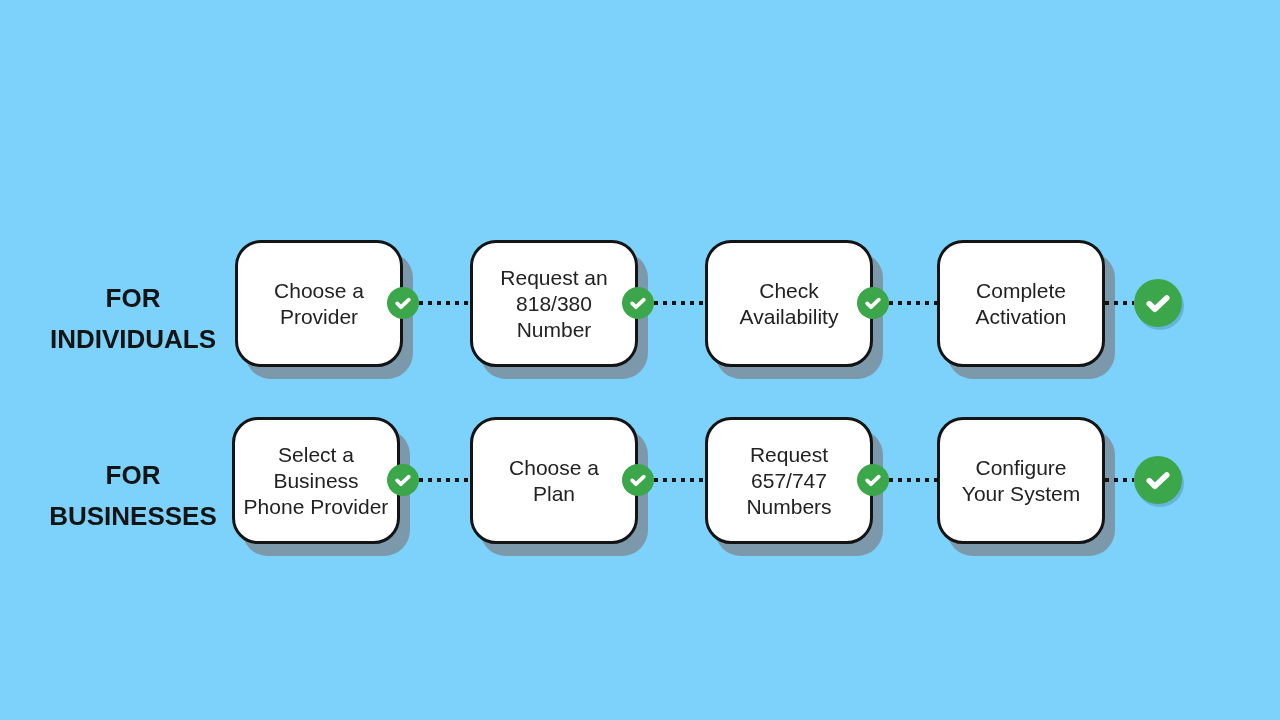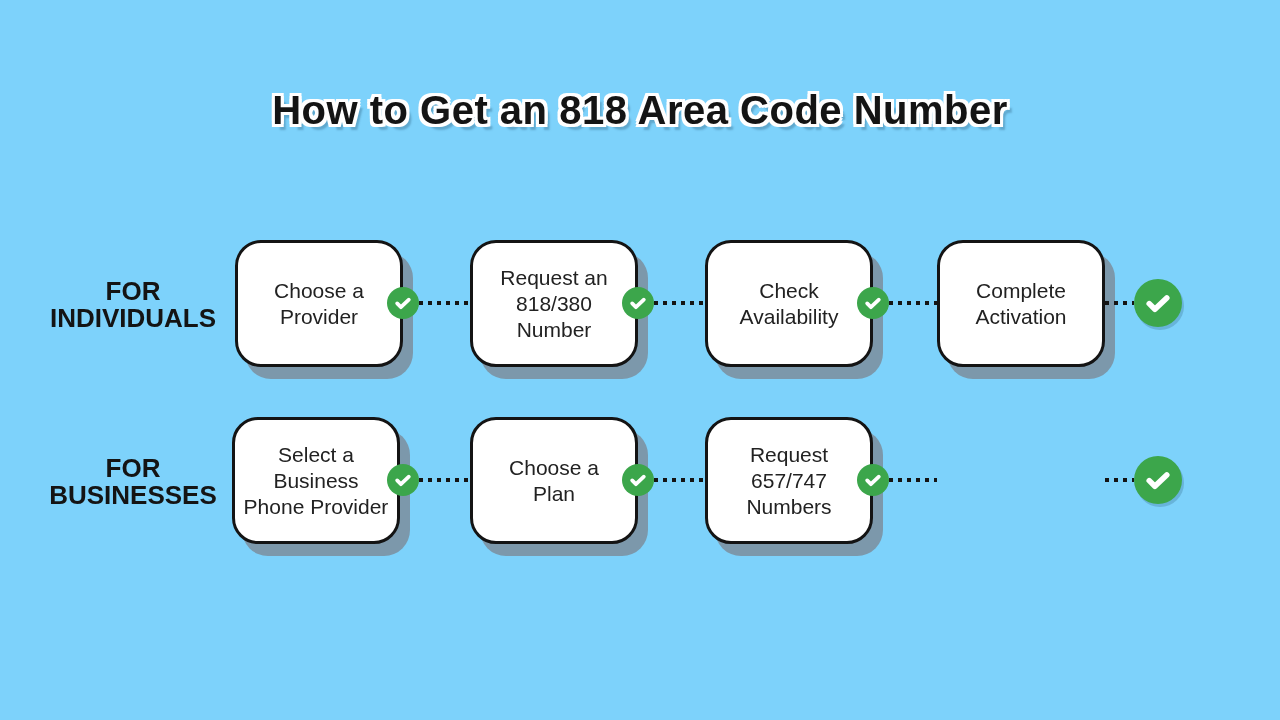--- a/index.html
+++ b/index.html
@@ -12,21 +12,21 @@
     position:absolute; top:88px; left:0; width:100%; margin:0;
     text-align:center; font-size:40px; font-weight:800; letter-spacing:0.5px;
     color: var(--ink, #141414);
     text-shadow:
       -3px -3px 0 #fff, 3px -3px 0 #fff, -3px 3px 0 #fff, 3px 3px 0 #fff,
       -3px 0 0 #fff, 3px 0 0 #fff, 0 -3px 0 #fff, 0 3px 0 #fff,
       5px 6px 2px rgba(40,90,120,0.35);
   }
   .row-label {
     position:absolute; left:20px; width:226px; text-align:center;
-    font-size:26px; line-height:27px; font-weight:700;
+    font-size:26px; line-height:41px; font-weight:700;
     color: var(--ink, #141414); white-space:pre-line;
   }
   .step-box {
     position:absolute; box-sizing:border-box; width:168px; height:127px;
     background: var(--box-fill, #fff);
     border:3.5px solid var(--ink, #141414); border-radius:26px;
     box-shadow: 10px 12px 0 var(--shadow, #7C98AB);
     display:flex; align-items:center; justify-content:center;
   }
   .step-text {
@@ -44,21 +44,20 @@
   }
   .badge.small { width:32px; height:32px; }
   .badge.big   { width:48px; height:48px; box-shadow: 2px 3px 0 rgba(40,90,120,0.25); }
   .badge svg { display:block; }
 </style>
 </head>
 <body>
 
 <div class="canvas">
 
-  <h1 class="title">How to Get an 818 Area Code Number</h1>
 
   <div class="row-label" style="top:278px">FOR
 INDIVIDUALS</div>
 
   <div class="step-box" style="left:235px; top:240px">
     <span class="step-text">Choose a
 Provider</span>
   </div>
   <div class="step-box" style="left:470px; top:240px">
     <span class="step-text">Request an
@@ -110,20 +109,24 @@
   </div>
   <div class="step-box" style="left:470px; top:417px">
     <span class="step-text">Choose a
 Plan</span>
   </div>
   <div class="step-box" style="left:705px; top:417px">
     <span class="step-text">Request
 657/747
 Numbers</span>
   </div>
+  <div class="step-box" style="left:937px; top:417px">
+    <span class="step-text">Configure
+Your System</span>
+  </div>
 
   <div class="connector" style="left:419px; top:478px; width:51px"></div>
   <div class="connector" style="left:654px; top:478px; width:51px"></div>
   <div class="connector" style="left:889px; top:478px; width:48px"></div>
   <div class="connector" style="left:1105px; top:478px; width:29px"></div>
 
   <div class="badge small" style="left:387px; top:464px">
     <svg width="20" height="20" viewBox="0 0 24 24">
         <path d="M5 12.5l4.5 4.5L19 8" stroke="#fff" stroke-width="4.5" fill="none" stroke-linecap="round" stroke-linejoin="round"></path>
       </svg>

